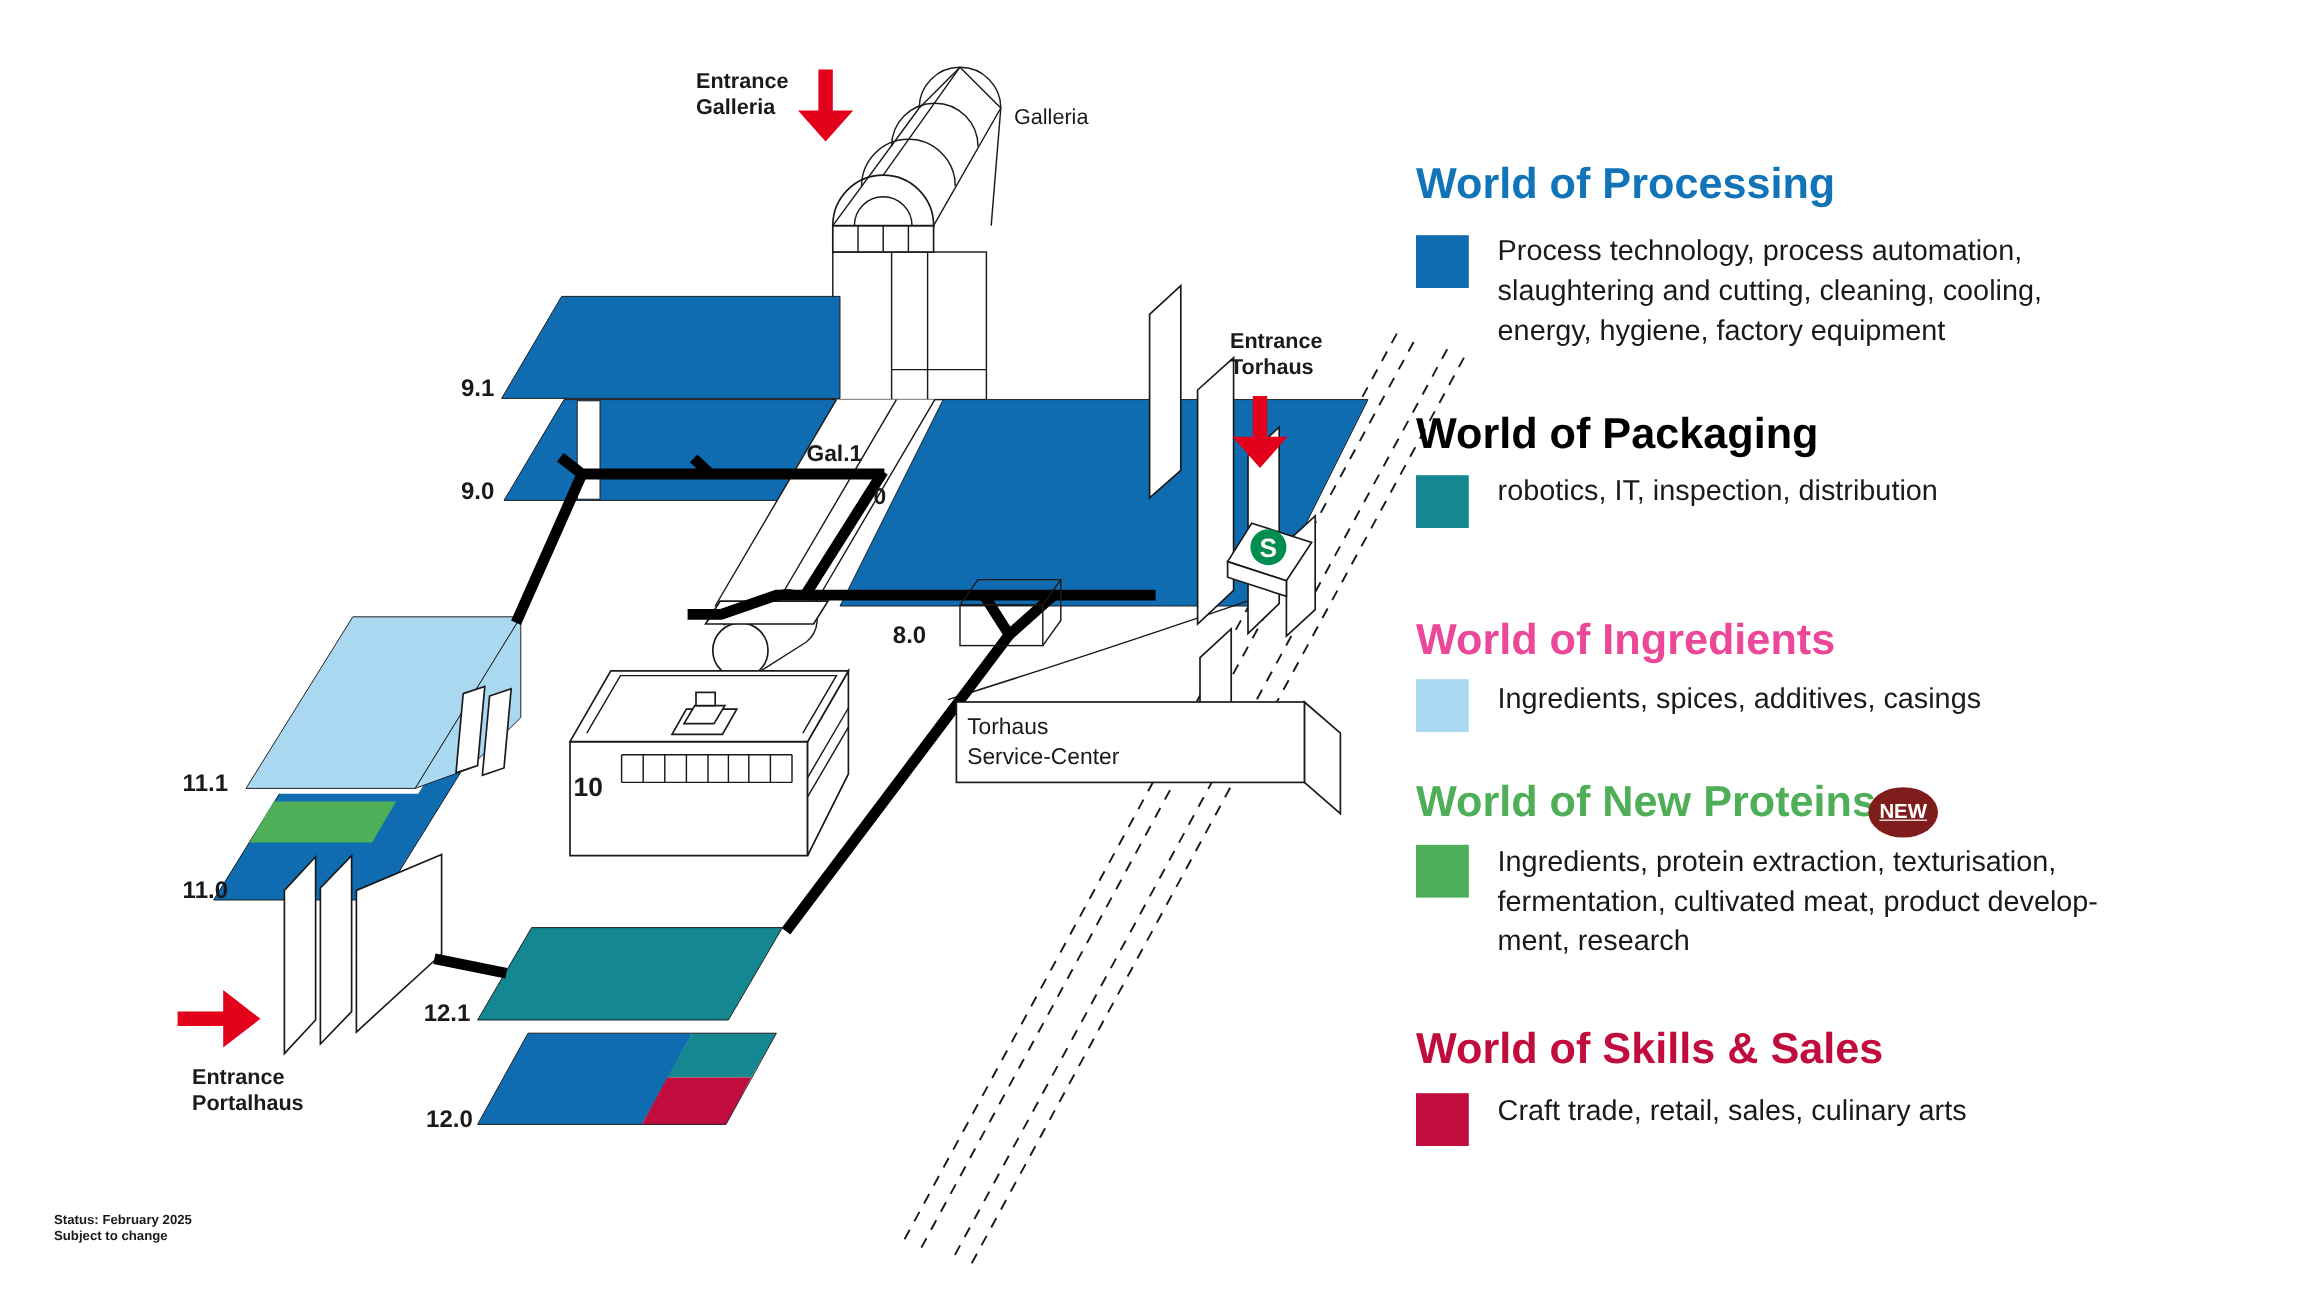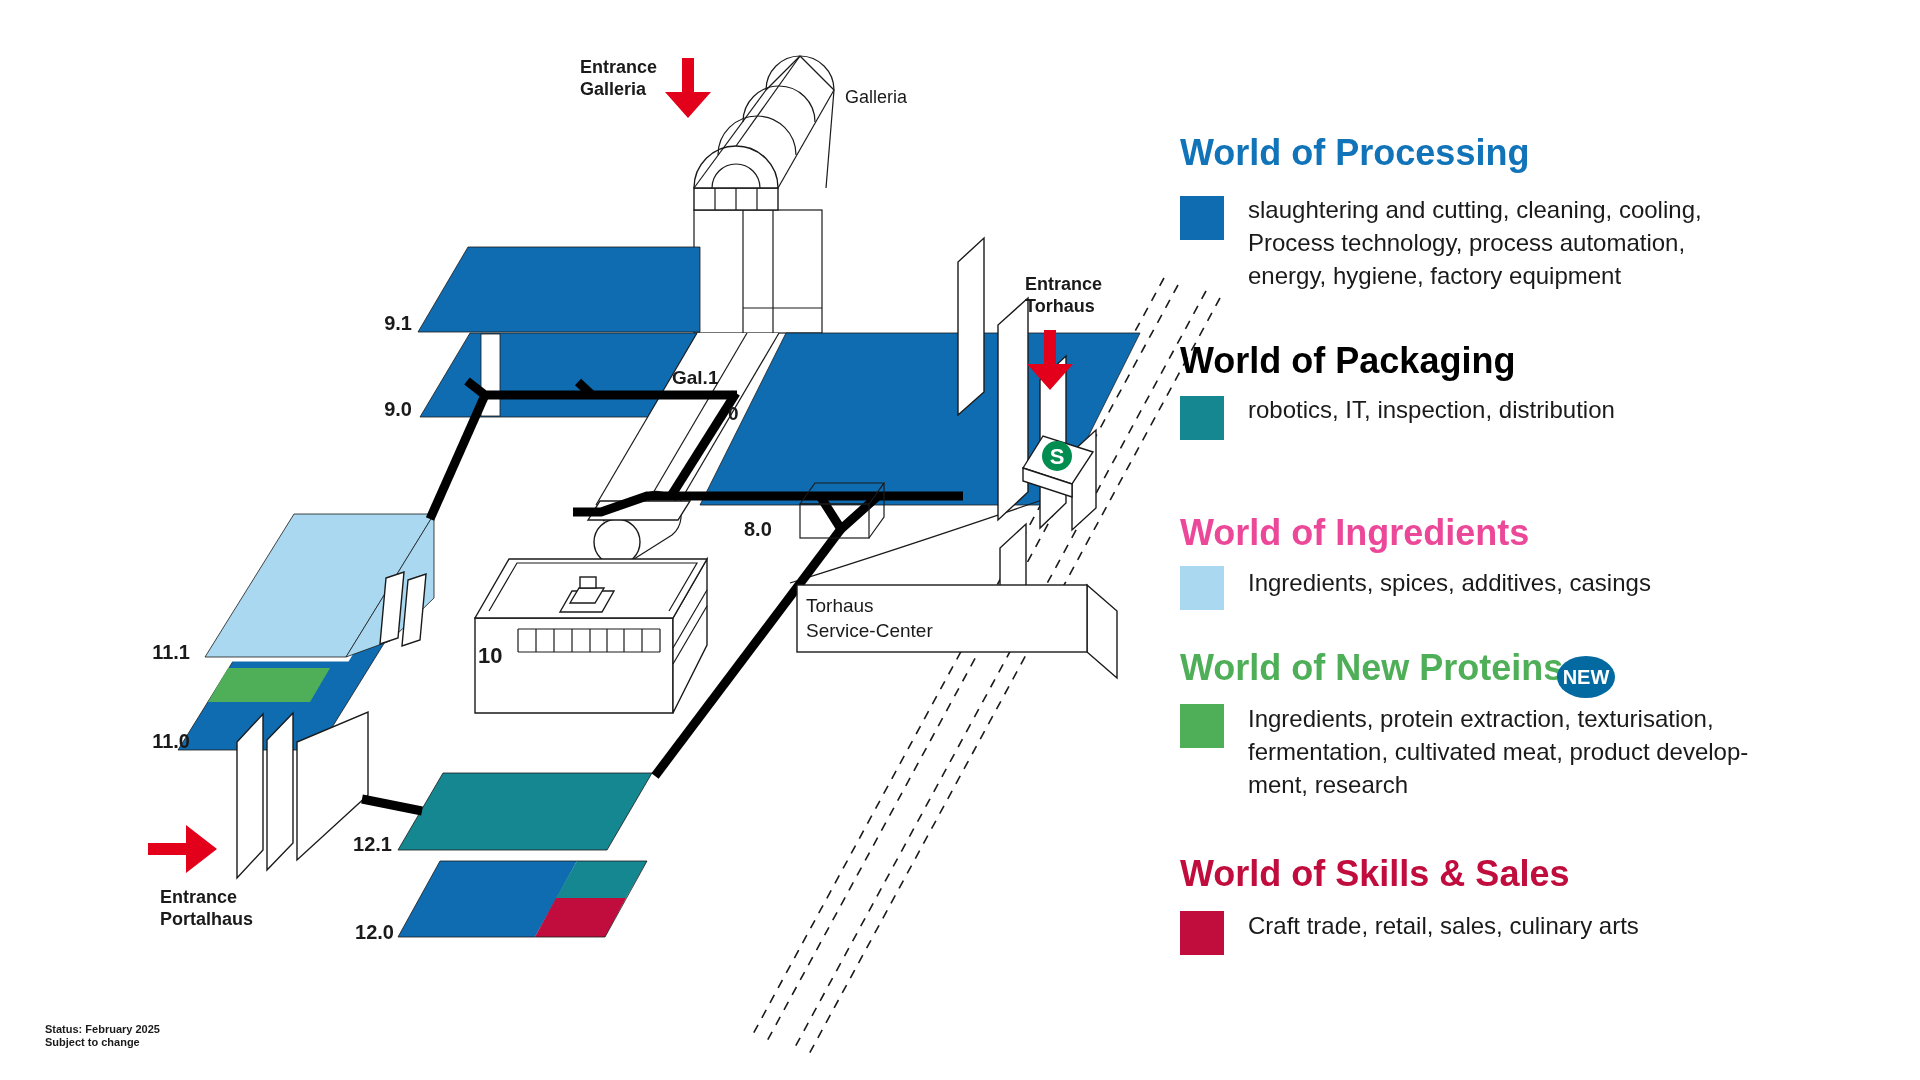--- a/index.html
+++ b/index.html
@@ -20,23 +20,23 @@
   .maplbl-s{font:bold 19px "Liberation Sans",sans-serif;fill:#1a1a1a;}
   .entlbl{font:bold 18px "Liberation Sans",sans-serif;fill:#1a1a1a;}
   .plainlbl{font:18px "Liberation Sans",sans-serif;fill:#1a1a1a;}
   .svclbl{font:19px "Liberation Sans",sans-serif;fill:#1a1a1a;}
   .arrow{fill:#E2001A;}
   .s-icon-txt{font:bold 22px "Liberation Sans",sans-serif;fill:#fff;}
   
   .lg-title{position:absolute;font-size:36px;font-weight:bold;white-space:nowrap;}
   .lg-swatch{position:absolute;width:44px;height:44px;}
   .lg-text{position:absolute;font-size:24px;line-height:33px;white-space:nowrap;color:#1a1a1a;}
-  .lg-badge{position:absolute;width:58px;height:42px;background:#0369a1;border-radius:50%;
-            color:#fff;font-size:20px;font-weight:bold;display:flex;align-items:center;justify-content:center;}
-  #status{position:absolute;left:45px;top:1011px;font-size:11px;font-weight:bold;line-height:13px;margin-top:12px;}
+  .lg-badge{position:absolute;width:58px;height:42px;background:#7f1d1d;border-radius:50%;
+            color:#fff;font-size:17px;font-weight:bold;display:flex;align-items:center;justify-content:center;text-decoration:underline;}
+  #status{position:absolute;left:45px;top:1011px;font-size:11px;font-weight:bold;line-height:13px;}
 </style>
 </head>
 <body>
 
 <div id="stage">
 
   <svg id="map-svg" width="1920" height="1080" viewBox="0 0 1920 1080">
 
     <g>
       <path class="dash" d="M 1164 278 L 752 1036"></path>
@@ -207,22 +207,22 @@
     <text class="entlbl" x="1025" y="312">Torhaus</text>
     <text class="entlbl" x="160" y="903">Entrance</text>
     <text class="entlbl" x="160" y="925">Portalhaus</text>
   </svg>
 
   <div>
 
     <div class="lg-title" style="left:1180px;top:132px;color:#1173B8">World of Processing</div>
     <div class="lg-swatch" style="left:1180px;top:196px;background:#0F6CB0"></div>
     <div class="lg-text" style="left:1248px;top:193px">
+      <div>Process technology, process automation,</div>
       <div>slaughtering and cutting, cleaning, cooling,</div>
-      <div>Process technology, process automation,</div>
       <div>energy, hygiene, factory equipment</div>
     </div>
 
     <div class="lg-title" style="left:1180px;top:340px;color:#000000">World of Packaging</div>
     <div class="lg-swatch" style="left:1180px;top:396px;background:#148791"></div>
     <div class="lg-text" style="left:1248px;top:393px">
       <div>robotics, IT, inspection, distribution</div>
     </div>
 
     <div class="lg-title" style="left:1180px;top:512px;color:#ec4899">World of Ingredients</div>

